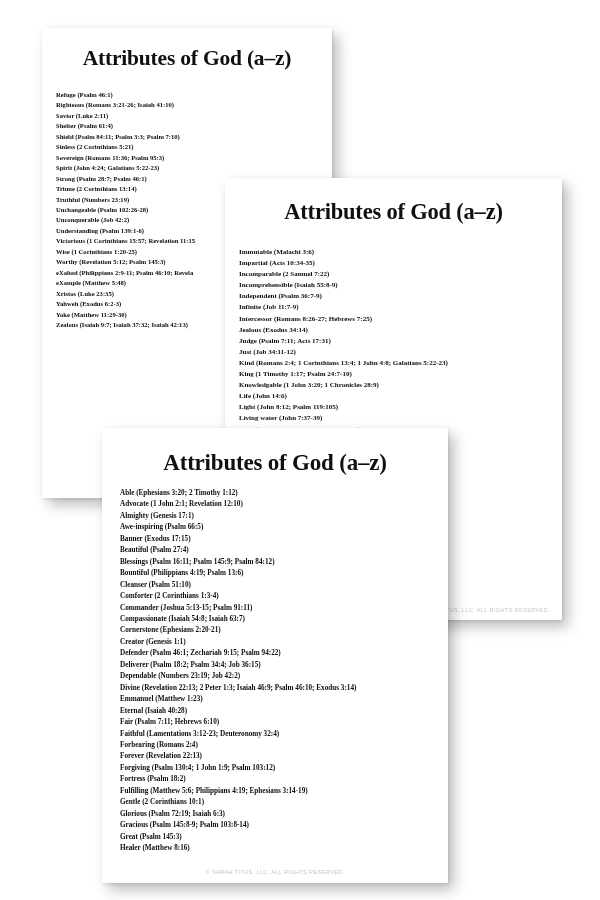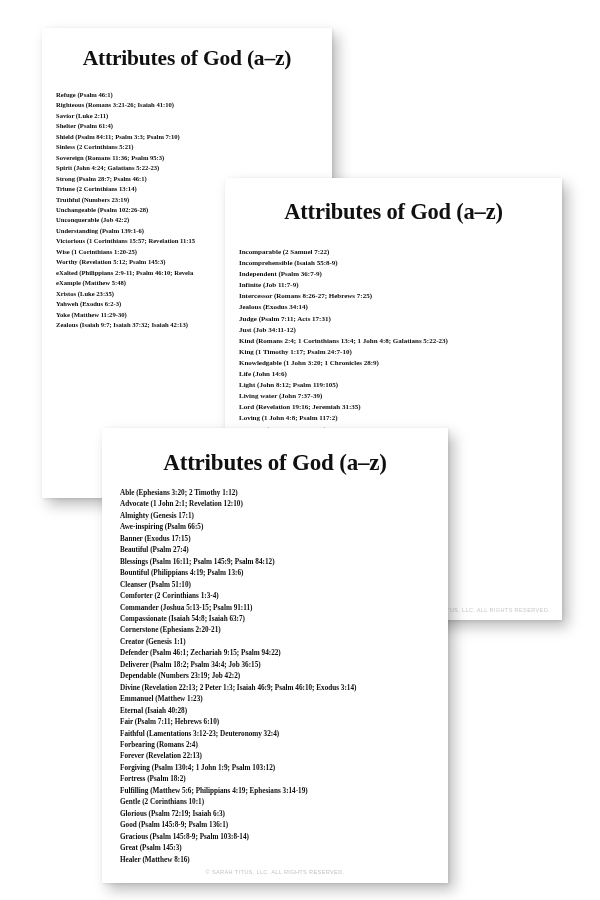--- a/index.html
+++ b/index.html
@@ -149,20 +149,22 @@
       <li>Yahweh (Exodus 6:2-3)</li>
       <li>Yoke (Matthew 11:29-30)</li>
       <li>Zealous (Isaiah 9:7; Isaiah 37:32; Isaiah 42:13)</li>
     </ul>
 
   </div>
 
   <div class="card card--two">
     <div class="card-title">Attributes of God (a–z)</div>
     <ul class="attr-list">
+      <li>Immutable (Malachi 3:6)</li>
+      <li>Impartial (Acts 10:34-35)</li>
       <li>Incomparable (2 Samuel 7:22)</li>
       <li>Incomprehensible (Isaiah 55:8-9)</li>
       <li>Independent (Psalm 36:7-9)</li>
       <li>Infinite (Job 11:7-9)</li>
       <li>Intercessor (Romans 8:26-27; Hebrews 7:25)</li>
       <li>Jealous (Exodus 34:14)</li>
       <li>Judge (Psalm 7:11; Acts 17:31)</li>
       <li>Just (Job 34:11-12)</li>
       <li>Kind (Romans 2:4; 1 Corinthians 13:4; 1 John 4:8; Galatians 5:22-23)</li>
       <li>King (1 Timothy 1:17; Psalm 24:7-10)</li>
@@ -202,21 +204,20 @@
       <li>Eternal (Isaiah 40:28)</li>
       <li>Fair (Psalm 7:11; Hebrews 6:10)</li>
       <li>Faithful (Lamentations 3:12-23; Deuteronomy 32:4)</li>
       <li>Forbearing (Romans 2:4)</li>
       <li>Forever (Revelation 22:13)</li>
       <li>Forgiving (Psalm 130:4; 1 John 1:9; Psalm 103:12)</li>
       <li>Fortress (Psalm 18:2)</li>
       <li>Fulfilling (Matthew 5:6; Philippians 4:19; Ephesians 3:14-19)</li>
       <li>Gentle (2 Corinthians 10:1)</li>
       <li>Glorious (Psalm 72:19; Isaiah 6:3)</li>
-      <li>Good (Psalm 145:8-9; Psalm 136:1)</li>
       <li>Gracious (Psalm 145:8-9; Psalm 103:8-14)</li>
       <li>Great (Psalm 145:3)</li>
       <li>Healer (Matthew 8:16)</li>
 
     </ul>
     <div class="copyright">© SARAH TITUS, LLC. ALL RIGHTS RESERVED.</div>
   </div>
 
 </div>
 

